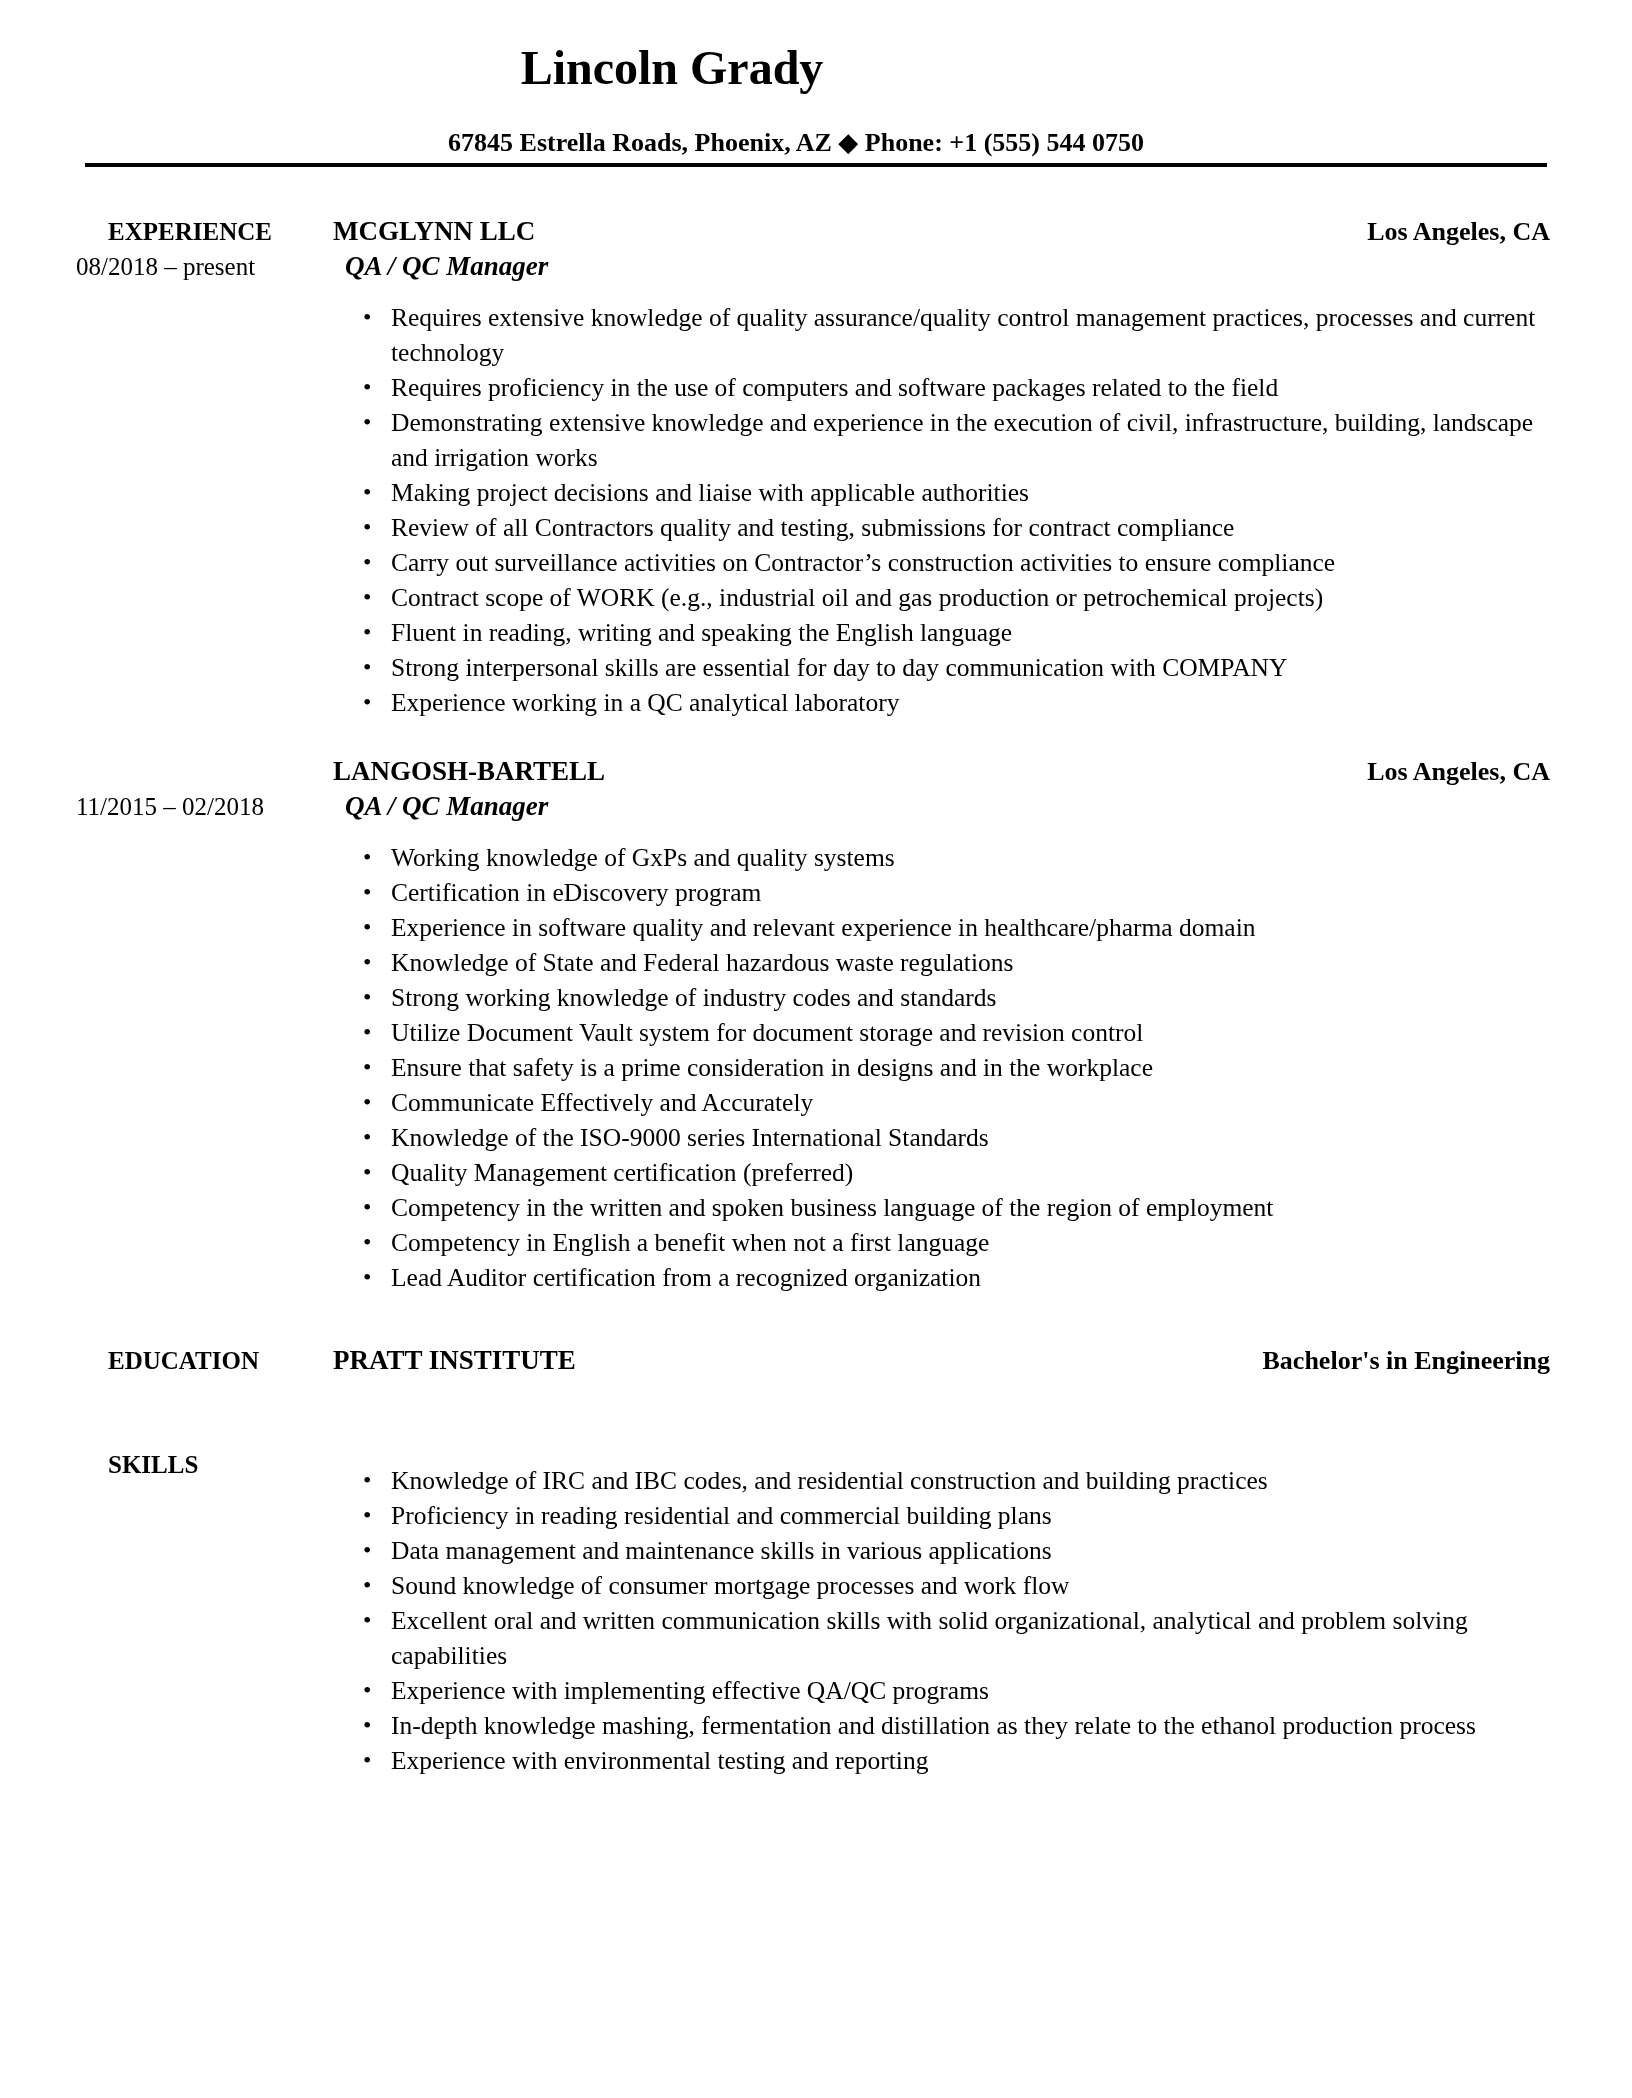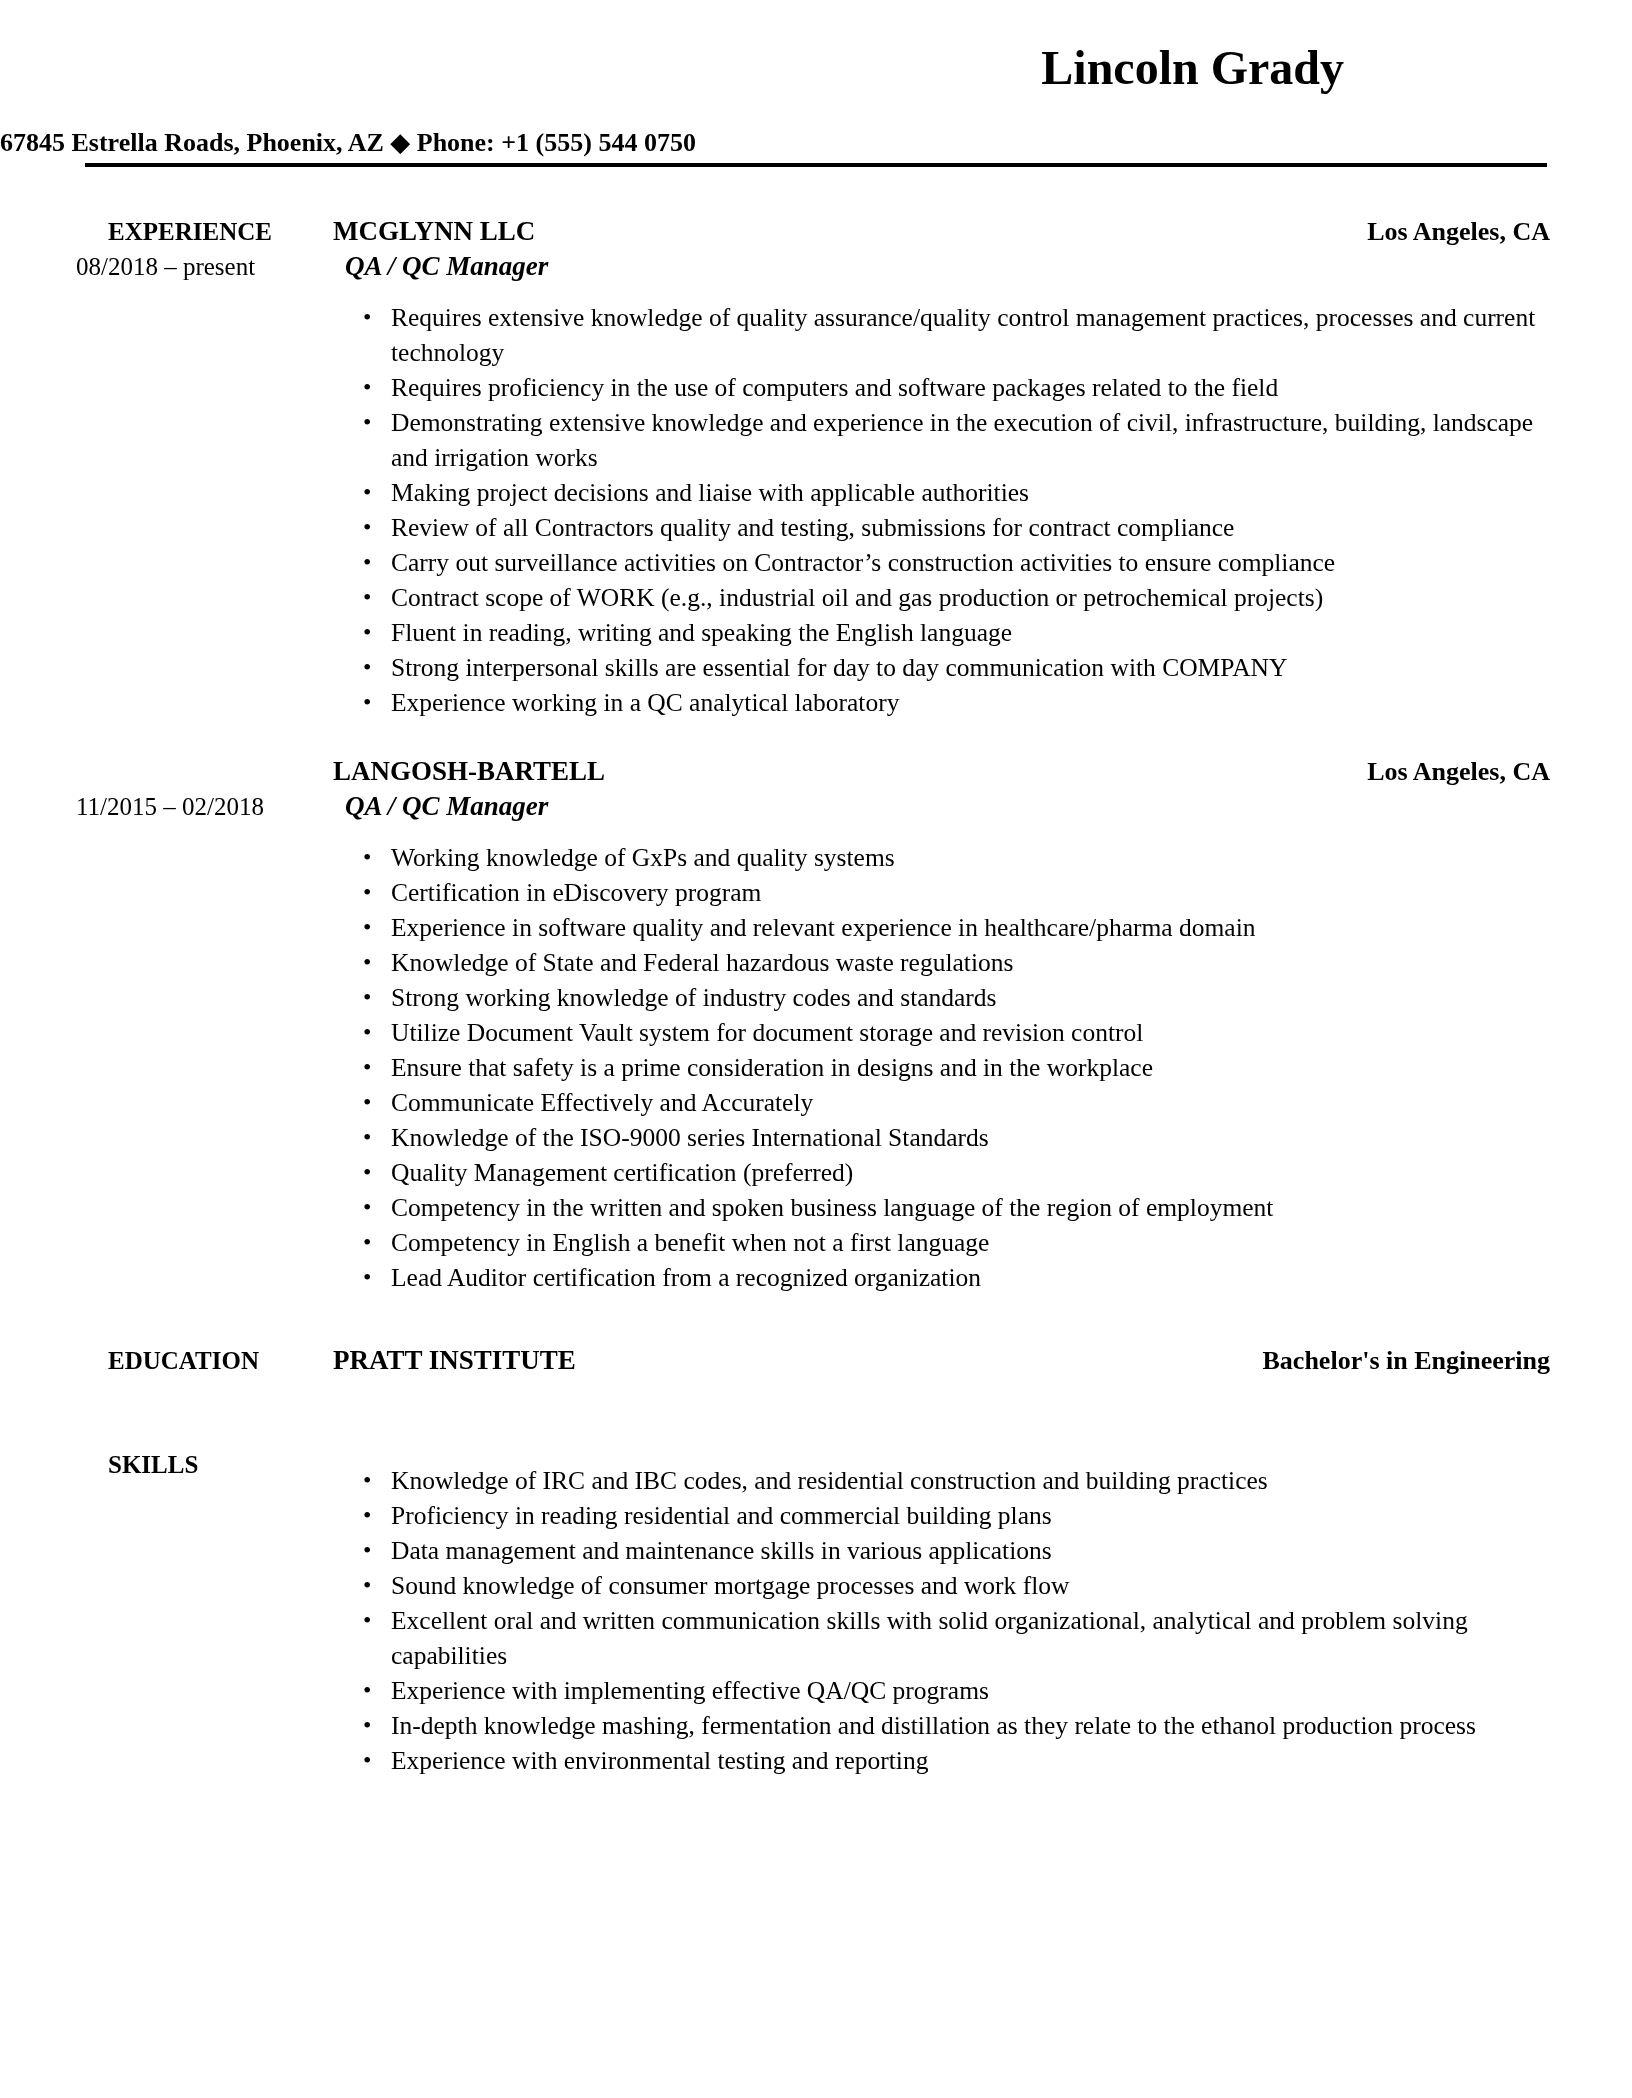--- a/index.html
+++ b/index.html
@@ -1,25 +1,25 @@
 <!DOCTYPE html>
 <html><head>
 <meta charset="utf-8">
 <style>
   html, body { margin: 0; padding: 0; background: #ffffff; }
   body {
     width: 1632px; height: 2098px; position: relative; overflow: hidden;
     font-family: "Liberation Serif", "DejaVu Serif", serif; color: #000;
   }
   .name {
-    position: absolute; left: 0; top: 38px; width: 1344px; text-align: right;
+    position: absolute; left: 0; top: 38px; width: 1344px; text-align: center;
     font-size: 48px; font-weight: bold; line-height: 60px;
   }
   .contact {
-    position: absolute; left: 0; top: 126px; width: 1592px; 
+    position: absolute; left: 0; top: 126px; width: 1592px; text-align: center;
     font-size: 26px; font-weight: bold; line-height: 34px;
   }
   .rule {
     position: absolute; left: 85px; top: 163px; width: 1462px; height: 4px; background: #000;
   }
   .label {
     position: absolute; left: 76px; font-size: 25px; font-weight: bold; line-height: 35px; margin-left: 32px;
   }
   .date {
     position: absolute; left: 76px; font-size: 25px; line-height: 35px;

